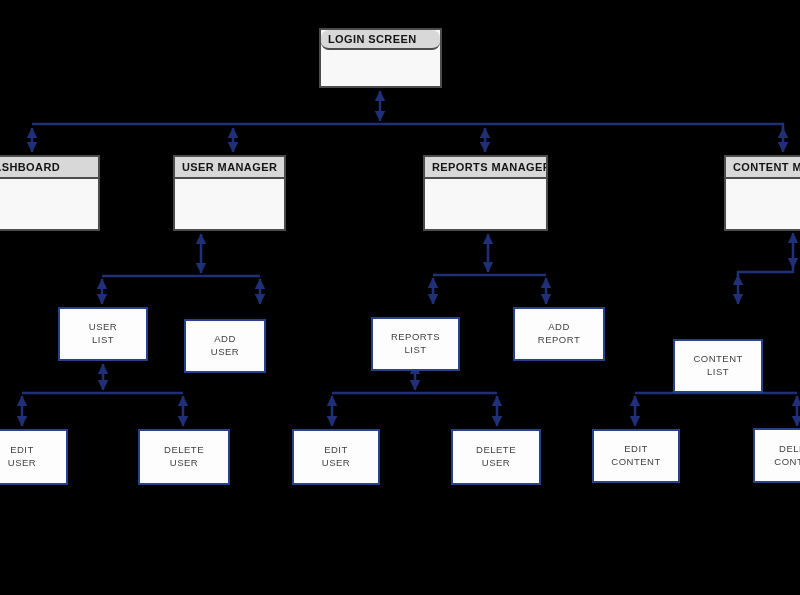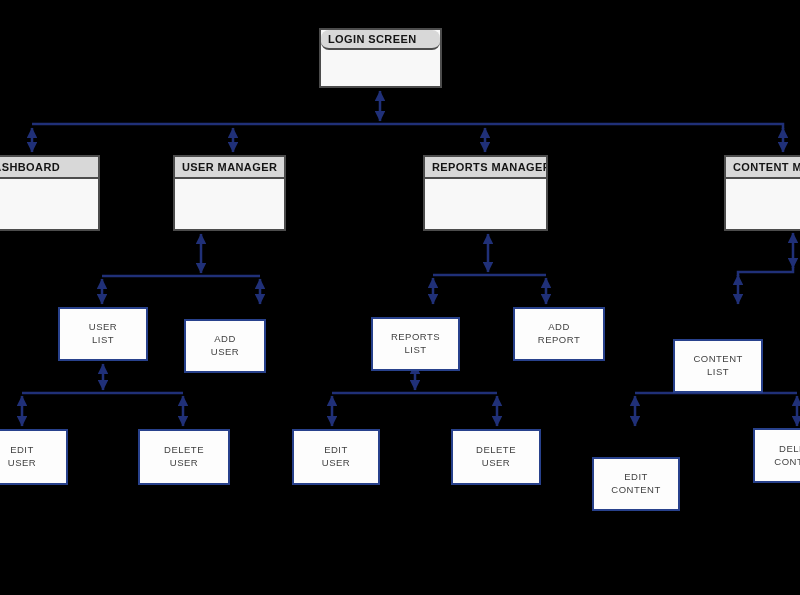--- a/index.html
+++ b/index.html
@@ -154,20 +154,20 @@
   </div>
   <div class="small-node" style="left:138px;top:429px;width:92px;height:56px;">
     <span>DELETE USER</span>
   </div>
   <div class="small-node" style="left:292px;top:429px;width:88px;height:56px;">
     <span>EDIT USER</span>
   </div>
   <div class="small-node" style="left:451px;top:429px;width:90px;height:56px;">
     <span>DELETE USER</span>
   </div>
-  <div class="small-node" style="left:592px;top:429px;width:88px;height:54px;margin-top:28px;">
+  <div class="small-node" style="left:592px;top:429px;width:88px;height:54px;">
     <span>EDIT CONTENT</span>
   </div>
   <div class="small-node" style="left:753px;top:428px;width:92px;height:55px;">
     <span>DELETE CONTENT</span>
   </div>
 
 </div>
 
 </body></html>

